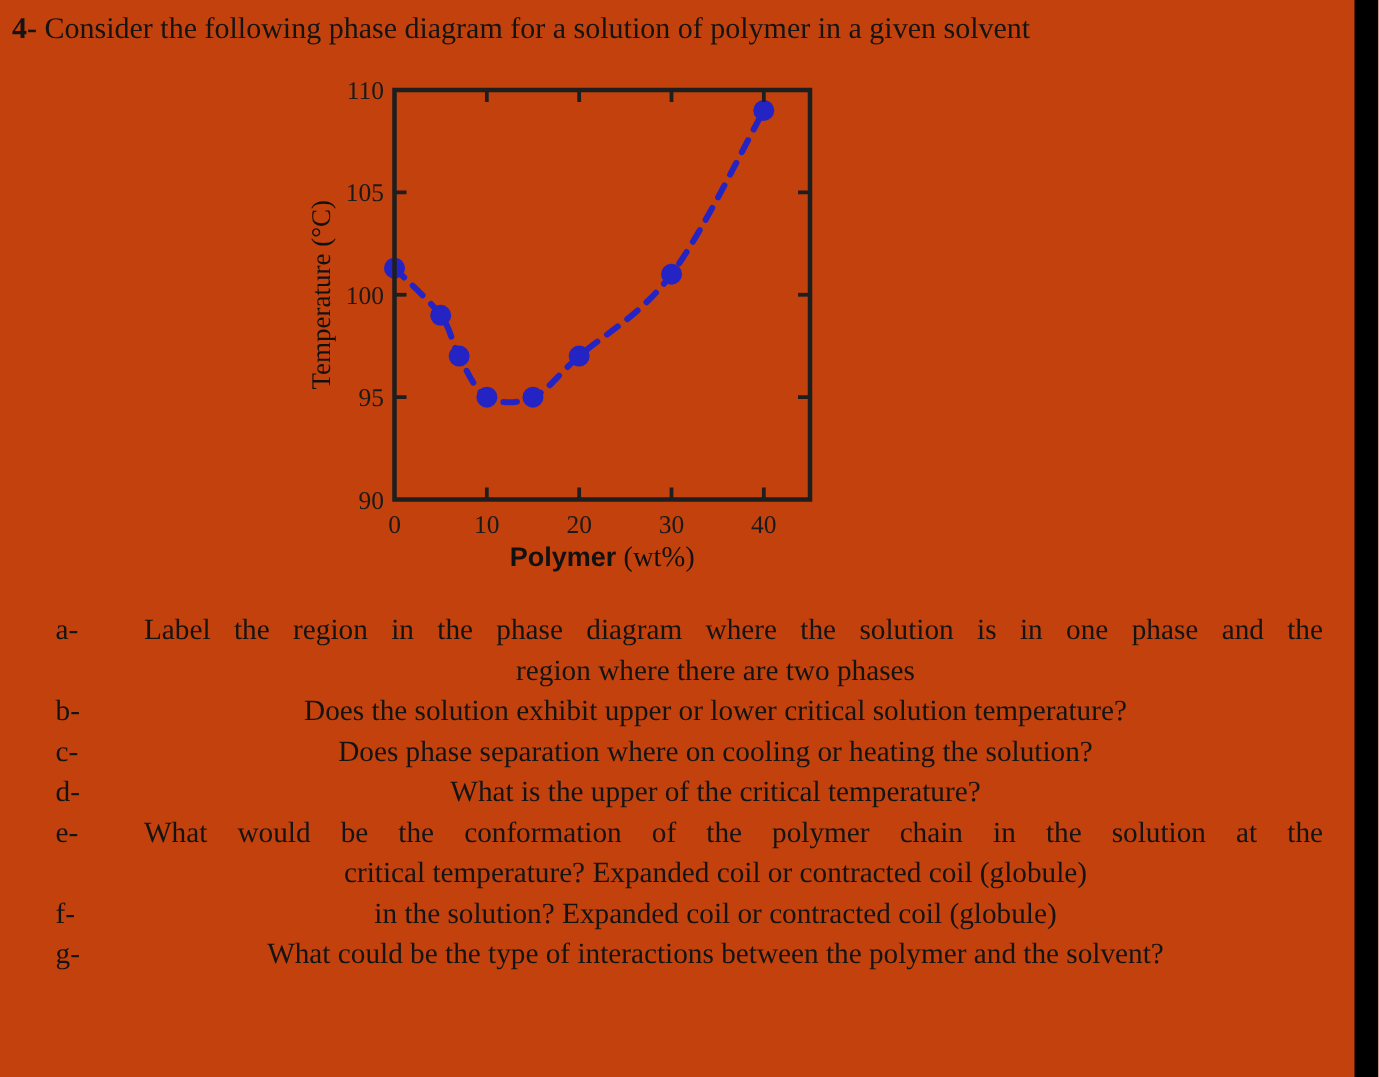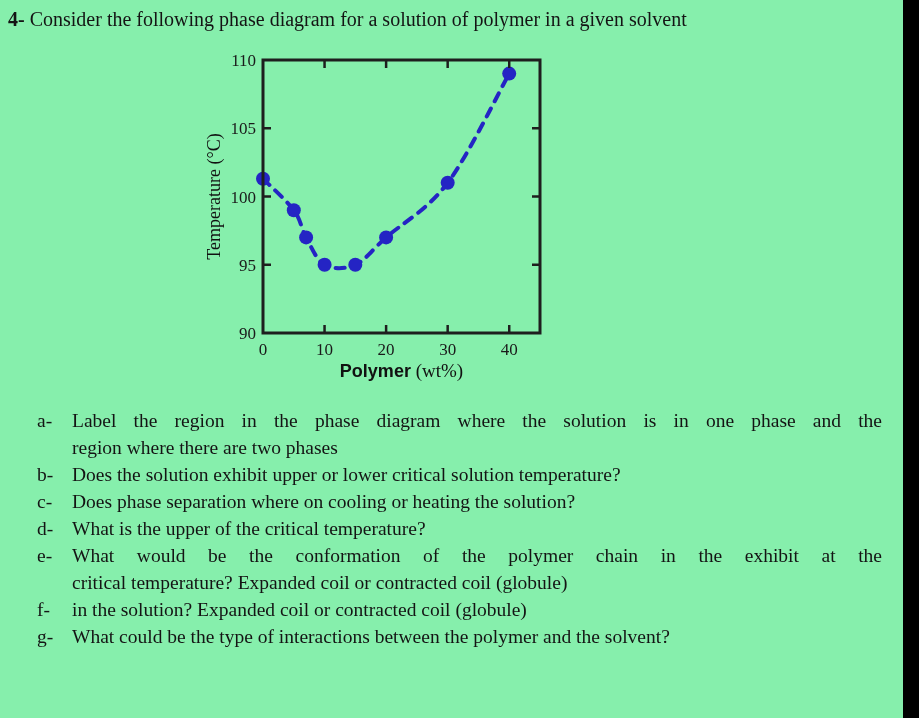--- a/index.html
+++ b/index.html
@@ -1,21 +1,21 @@
 <!DOCTYPE html>
 <html><head>
 <meta charset="utf-8">
 <style>
   * { margin: 0; padding: 0; box-sizing: border-box; }
   html, body { background: #ffffff; }
   .page {
     position: relative;
     width: 919px;
     height: 718px;
-    background: #86efac;
+    background: #c2410c;
     overflow: hidden;
     font-family: "Liberation Serif", "DejaVu Serif", serif;
     color: #141414;
   }
   .title {
     position: absolute;
     left: 8px;
     top: 8px;
     font-size: 20px;
     white-space: nowrap;
@@ -32,22 +32,22 @@
     position: absolute;
     left: 37px;
     top: 407px;
     width: 845px;
     font-size: 19.5px;
     line-height: 27px;
   }
   .q-row { display: flex; align-items: flex-start; }
   .q-label { width: 35px; flex: 0 0 35px; }
   .q-text { flex: 1 1 auto; }
-  .q-line { text-align: left; }
-  .q-line.just { text-align: justify; text-align-last: justify; }
+  .q-line { text-align: center; }
+  .q-line.just { text-align: justify; text-align-last: justify; margin-left: 24px; }
   .scan-bar {
     position: absolute;
     right: 0;
     top: 0;
     width: 16px;
     height: 718px;
   }
   svg text { font-family: "Liberation Serif", "DejaVu Serif", serif; }
 </style>
 </head>
@@ -120,21 +120,21 @@
       </div>
       <div class="q-row">
         <span class="q-label">d-</span>
         <div class="q-text">
           <div class="q-line">What is the upper of the critical temperature?</div>
         </div>
       </div>
       <div class="q-row">
         <span class="q-label">e-</span>
         <div class="q-text">
-          <div class="q-line just">What would be the conformation of the polymer chain in the exhibit at the</div>
+          <div class="q-line just">What would be the conformation of the polymer chain in the solution at the</div>
           <div class="q-line">critical temperature? Expanded coil or contracted coil (globule)</div>
         </div>
       </div>
       <div class="q-row">
         <span class="q-label">f-</span>
         <div class="q-text">
           <div class="q-line">in the solution? Expanded coil or contracted coil (globule)</div>
         </div>
       </div>
       <div class="q-row">

